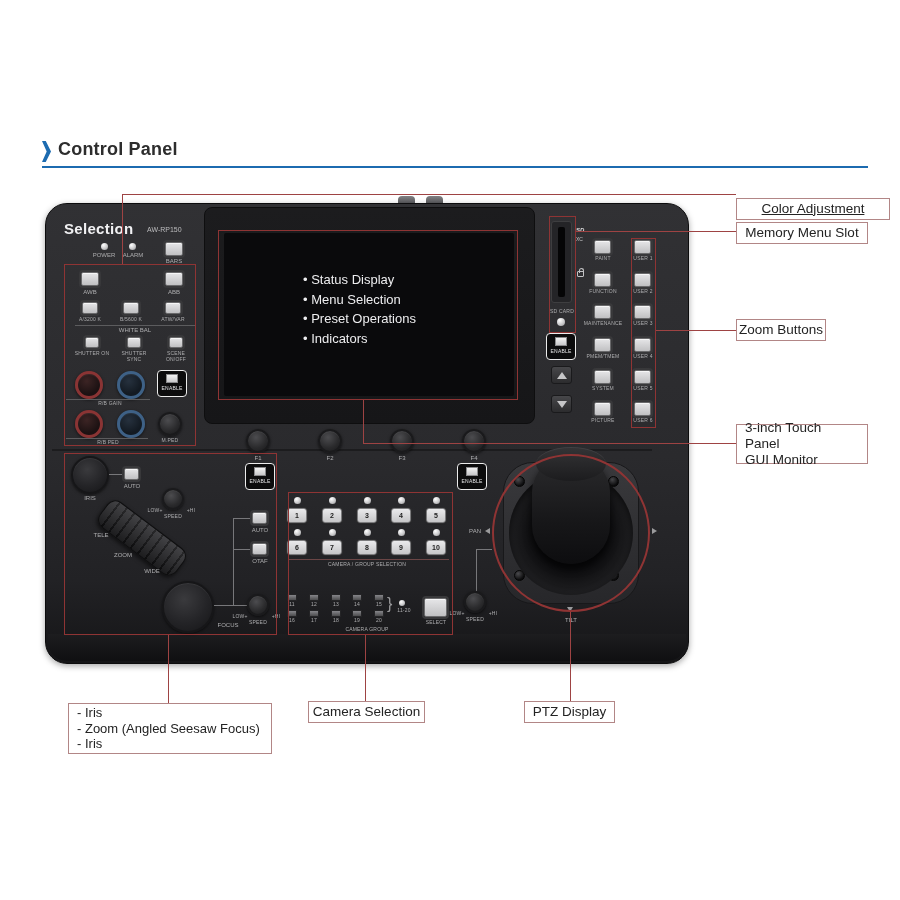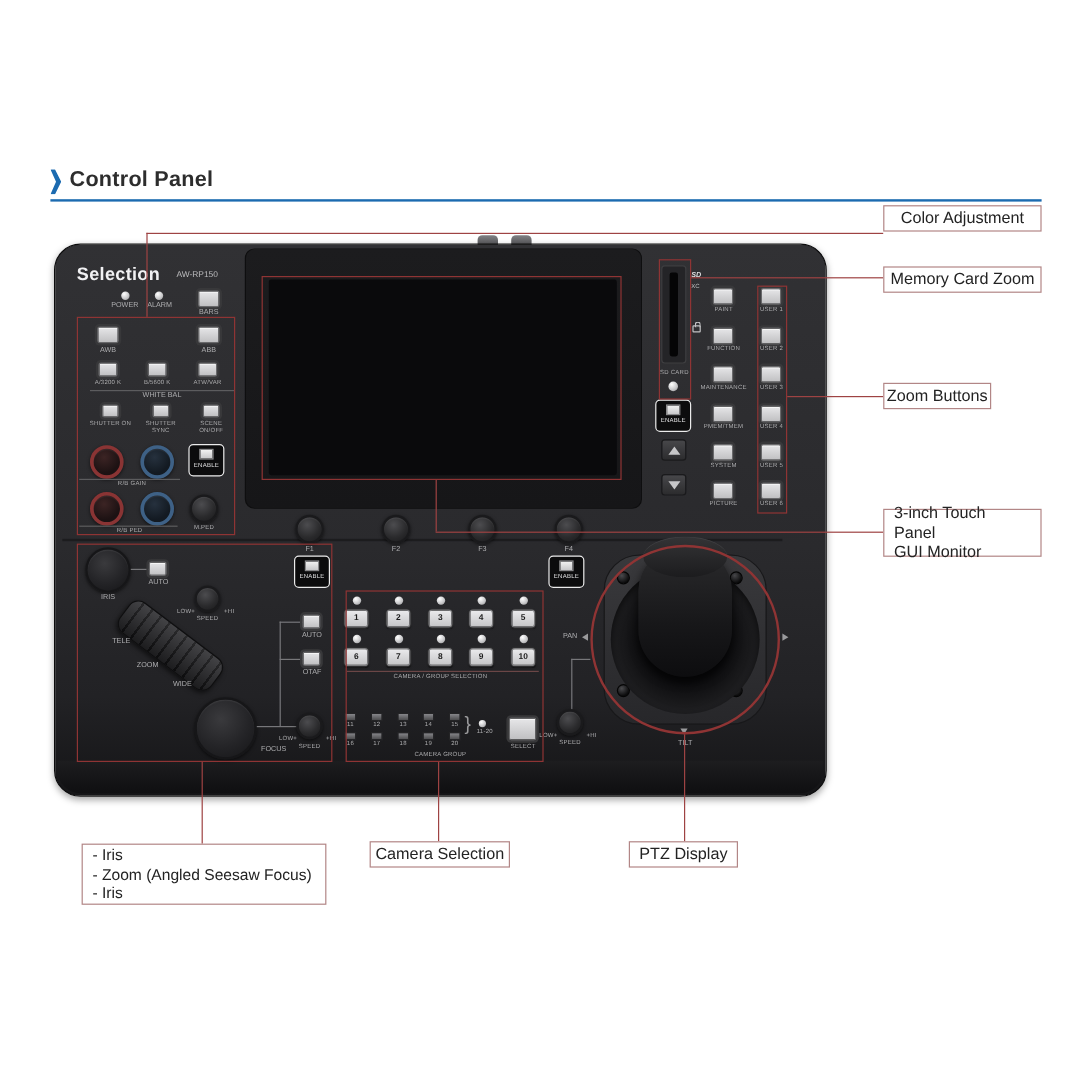--- a/index.html
+++ b/index.html
@@ -80,20 +80,26 @@
 
   <div class="abs" style="left:398px;top:196px;width:17px;height:10px;border-radius:4px 4px 0 0;background:linear-gradient(180deg,#808083,#4a4a4d);"></div>
   <div class="abs" style="left:426px;top:196px;width:17px;height:10px;border-radius:4px 4px 0 0;background:linear-gradient(180deg,#808083,#4a4a4d);"></div>
 
   <div class="abs" style="left:45px;top:203px;width:644px;height:461px;border-radius:22px;border:1px solid #0c0c0d;background:linear-gradient(180deg,#313134 0%,#2a2a2d 55%,#222225 82%,#151517 100%);box-shadow:0 2px 6px rgba(0,0,0,.35);"></div>
   <div class="abs" style="left:48px;top:634px;width:638px;height:27px;border-radius:0 0 19px 19px;background:linear-gradient(180deg,#1d1d1f,#0f0f11);"></div>
   <div class="abs" style="left:52px;top:449px;width:600px;height:2px;background:#1c1c1e;"></div>
 
   <div class="abs" style="left:204px;top:207px;width:331px;height:217px;border-radius:8px;border:1px solid #0e0e0f;background:linear-gradient(180deg,#1c1c1e,#161618);"></div>
   <div class="abs" style="left:224px;top:233px;width:290px;height:163px;border-radius:2px;background:#0a0a0c;"></div>
+  <div class="abs" style="left:303px;top:270px;">
+    <div class="lcd-item">Status Display</div>
+    <div class="lcd-item">Menu Selection</div>
+    <div class="lcd-item">Preset Operations</div>
+    <div class="lcd-item">Indicators</div>
+  </div>
 
   <div class="abs" style="left:64px;top:220px;font-size:15px;font-weight:bold;color:#f1f1f3;letter-spacing:.3px;">Selection</div>
   <div class="abs" style="left:147px;top:226px;font-size:7px;color:#bcbcbe;">AW-RP150</div>
 
   <div class="abs led" style="left:101px;top:243px;width:7px;height:7px;"></div>
   <div class="abs dl t6" style="left:84px;top:252px;width:40px;">POWER</div>
   <div class="abs led" style="left:129px;top:243px;width:7px;height:7px;"></div>
   <div class="abs dl t6" style="left:113px;top:252px;width:40px;">ALARM</div>
   <div class="abs pbtn" style="left:165px;top:242px;width:18px;height:14px;"></div>
   <div class="abs dl t6" style="left:154px;top:258px;width:40px;">BARS</div>
@@ -311,22 +317,22 @@
   <div class="abs cline" style="left:122px;top:194px;width:614px;height:1px;"></div>
   <div class="abs cline" style="left:122px;top:194px;width:1px;height:70px;"></div>
   <div class="abs cline" style="left:576px;top:231px;width:160px;height:1px;"></div>
   <div class="abs cline" style="left:656px;top:330px;width:80px;height:1px;"></div>
   <div class="abs cline" style="left:363px;top:400px;width:1px;height:43px;"></div>
   <div class="abs cline" style="left:363px;top:443px;width:373px;height:1px;"></div>
   <div class="abs cline" style="left:168px;top:635px;width:1px;height:69px;"></div>
   <div class="abs cline" style="left:365px;top:635px;width:1px;height:66px;"></div>
   <div class="abs cline" style="left:570px;top:612px;width:1px;height:90px;"></div>
 
-  <div class="abs cbox" style="left:736px;top:171px;width:132px;height:22px;">Color Adjustment</div>
-  <div class="abs cbox" style="left:736px;top:222px;width:132px;height:22px;">Memory Card Zoom</div>
+  <div class="abs cbox" style="left:736px;top:198px;width:154px;height:22px;text-decoration:underline;">Color Adjustment</div>
+  <div class="abs cbox" style="left:736px;top:222px;width:132px;height:22px;">Memory Menu Slot</div>
   <div class="abs cbox" style="left:736px;top:319px;width:90px;height:22px;">Zoom Buttons</div>
   <div class="abs cbox left" style="left:736px;top:424px;width:132px;height:40px;">
     <div>3-inch Touch Panel</div>
     <div>GUI Monitor</div>
   </div>
   <div class="abs cbox left" style="left:68px;top:703px;width:204px;height:51px;font-size:13px;">
     <div>- Iris</div>
     <div>- Zoom (Angled Seesaw Focus)</div>
     <div>- Iris</div>
   </div>

